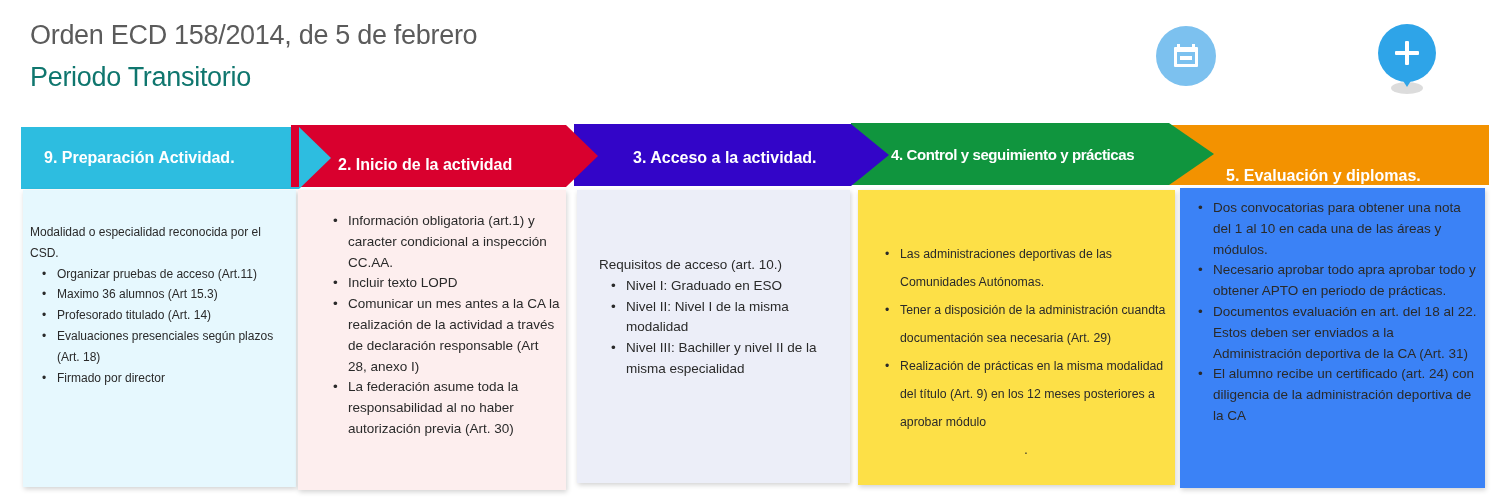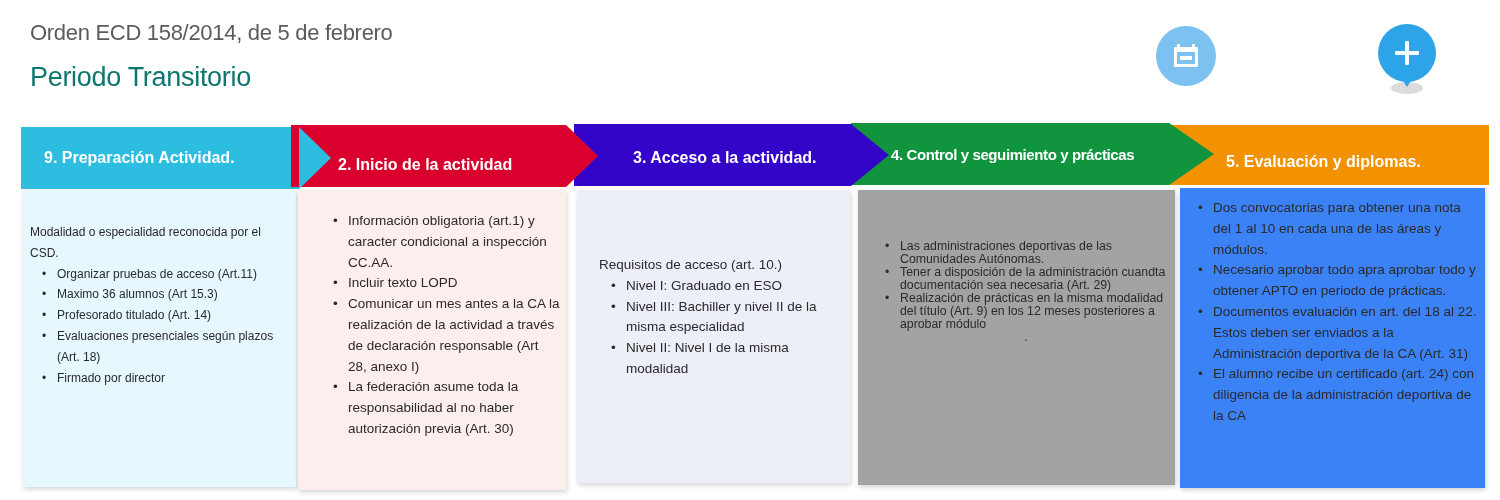--- a/index.html
+++ b/index.html
@@ -1,19 +1,19 @@
 <!DOCTYPE html>
 <html><head>
 <meta charset="utf-8">
 <style>
   * { box-sizing: border-box; margin: 0; padding: 0; }
   html, body { width: 1500px; height: 500px; background: #ffffff; overflow: hidden; }
   body { position: relative; font-family: "DejaVu Sans", "Liberation Sans", sans-serif; color: #222; }
 
-  .title { position: absolute; left: 30px; top: 20px; font-size: 22px; color: #5b5b5b; letter-spacing: -0.3px; font-family: "Liberation Sans", sans-serif; white-space: nowrap; }
+  .title { position: absolute; left: 30px; top: 20px; font-size: 27px; color: #5b5b5b; letter-spacing: -0.3px; font-family: "Liberation Sans", sans-serif; white-space: nowrap; }
   .subtitle { position: absolute; left: 30px; top: 62px; font-size: 27px; color: #0f766e; letter-spacing: -0.3px; font-family: "Liberation Sans", sans-serif; white-space: nowrap; }
 
   .icon-btn { position: absolute; border-radius: 50%; display: flex; align-items: center; justify-content: center; cursor: pointer; }
   .cal-btn { left: 1156px; top: 26px; width: 60px; height: 60px; background: #7cc1ef; }
   .plus-wrap { position: absolute; left: 1378px; top: 24px; width: 58px; height: 74px; cursor: pointer; }
   .plus-shadow { position: absolute; left: 13px; top: 58px; width: 32px; height: 12px; border-radius: 50%; background: #dcdcdc; }
   .plus-btn { position: absolute; left: 0; top: 0; width: 58px; height: 58px; border-radius: 50%; background: #2ea4e8; display: flex; align-items: center; justify-content: center; }
   .plus-tail { position: absolute; left: 22px; top: 52px; width: 0; height: 0; border-left: 7px solid transparent; border-right: 7px solid transparent; border-top: 11px solid #2ea4e8; }
 
   .step { position: absolute; height: 62px; display: flex; align-items: center; color: #ffffff; font-family: "Liberation Sans", sans-serif; font-weight: bold; font-size: 16px; white-space: nowrap; }
@@ -66,21 +66,21 @@
 <div class="step" style="left:574px; top:124px; width:277px; background:#3305c8; padding-left:59px; padding-top:6px;">
   <span>3. Acceso a la actividad.</span>
   <div class="arrow-head" style="left:277px; border-left:38px solid #3305c8;"></div>
 </div>
 
 <div class="step" style="left:851px; top:123px; width:318px; background:#10953e; padding-left:40px; font-size:15px; letter-spacing:-0.4px;">
   <span>4. Control y seguimiento y prácticas</span>
   <div class="arrow-head" style="left:318px; border-left:45px solid #10953e;"></div>
 </div>
 
-<div class="step" style="left:1169px; top:125px; width:320px; height:60px; background:#f39200; padding-left:57px; align-items:center; padding-top:13px;">
+<div class="step" style="left:1169px; top:125px; width:320px; height:60px; background:#f39200; padding-left:57px; align-items:flex-end; padding-top:13px;">
   <span>5. Evaluación y diplomas.</span>
 </div>
 
 <div class="panel" style="left:23px; top:190px; width:273px; height:297px; background:#e6f8fe; padding:32px 6px 0 7px; font-size:12px; line-height:20.8px;">
   <div class="intro">Modalidad o especialidad reconocida por el CSD.</div>
   <ul>
     <li>Organizar pruebas de acceso (Art.11)</li>
     <li>Maximo 36 alumnos (Art 15.3)</li>
     <li>Profesorado titulado (Art. 14)</li>
     <li>Evaluaciones presenciales según plazos (Art. 18)</li>
@@ -94,26 +94,26 @@
     <li>Incluir texto LOPD</li>
     <li>Comunicar un mes antes a la CA la realización de la actividad a través de declaración responsable (Art 28, anexo I)</li>
     <li>La federación asume toda la responsabilidad al no haber autorización previa (Art. 30)</li>
   </ul>
 </div>
 
 <div class="panel" style="left:577px; top:190px; width:273px; height:293px; background:#eceef8; padding:65px 6px 0 22px; font-size:13.5px; line-height:20.8px;">
   <div class="intro">Requisitos de acceso (art. 10.)</div>
   <ul>
     <li>Nivel I: Graduado en ESO</li>
+    <li>Nivel II:  Nivel I de la misma modalidad</li>
     <li>Nivel III: Bachiller y nivel II de la misma especialidad</li>
-    <li>Nivel II:  Nivel I de la misma modalidad</li>
   </ul>
 </div>
 
-<div class="panel" style="left:858px; top:190px; width:317px; height:295px; background:#a3a3a3; padding:50px 8px 0 15px; font-size:12.3px; line-height:13px;">
+<div class="panel" style="left:858px; top:190px; width:317px; height:295px; background:#fde047; padding:50px 8px 0 15px; font-size:12.3px; line-height:28px;">
   <ul>
     <li>Las administraciones deportivas de las Comunidades Autónomas.</li>
     <li>Tener a disposición de la administración cuandta documentación sea necesaria (Art. 29)</li>
     <li>Realización de prácticas en la misma modalidad del título (Art. 9) en los 12 meses posteriores a aprobar módulo</li>
   </ul>
   <div style="text-align:center; padding-left:12px;">.</div>
 </div>
 
 <div class="panel" style="left:1180px; top:188px; width:305px; height:300px; background:#3b82f6; padding:10px 8px 0 6px; font-size:13.5px; line-height:20.8px;">
   <ul>

